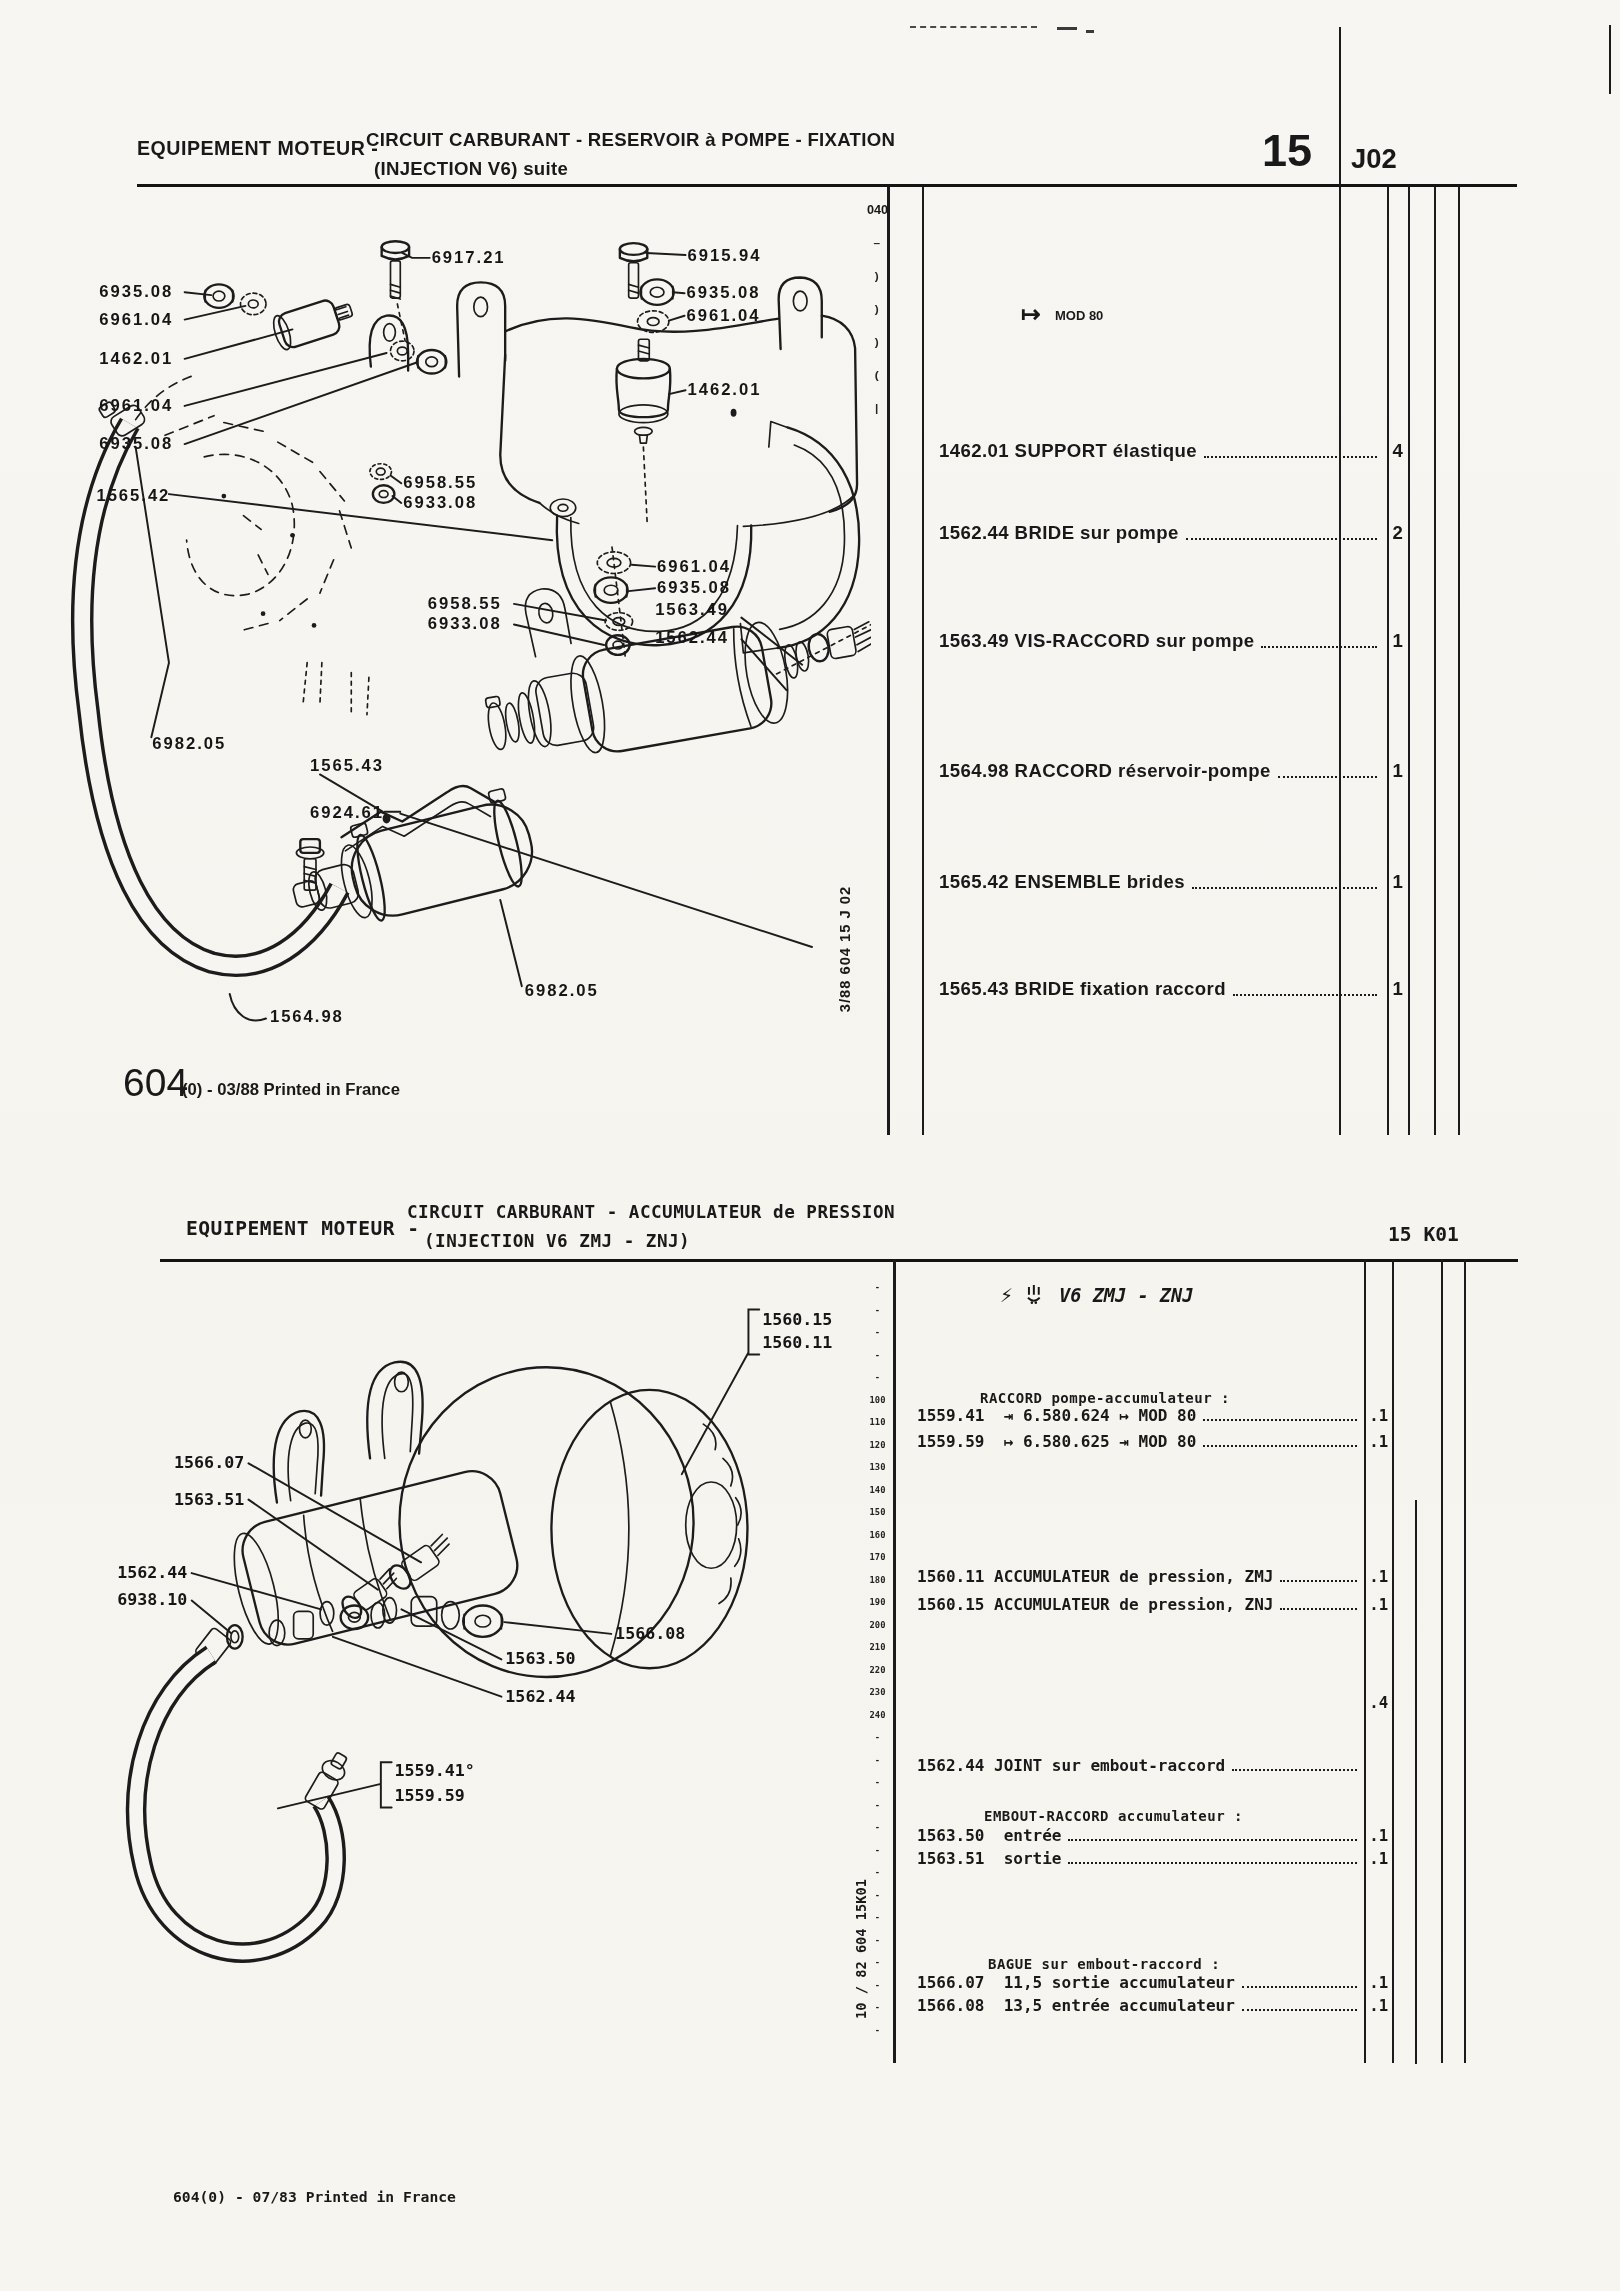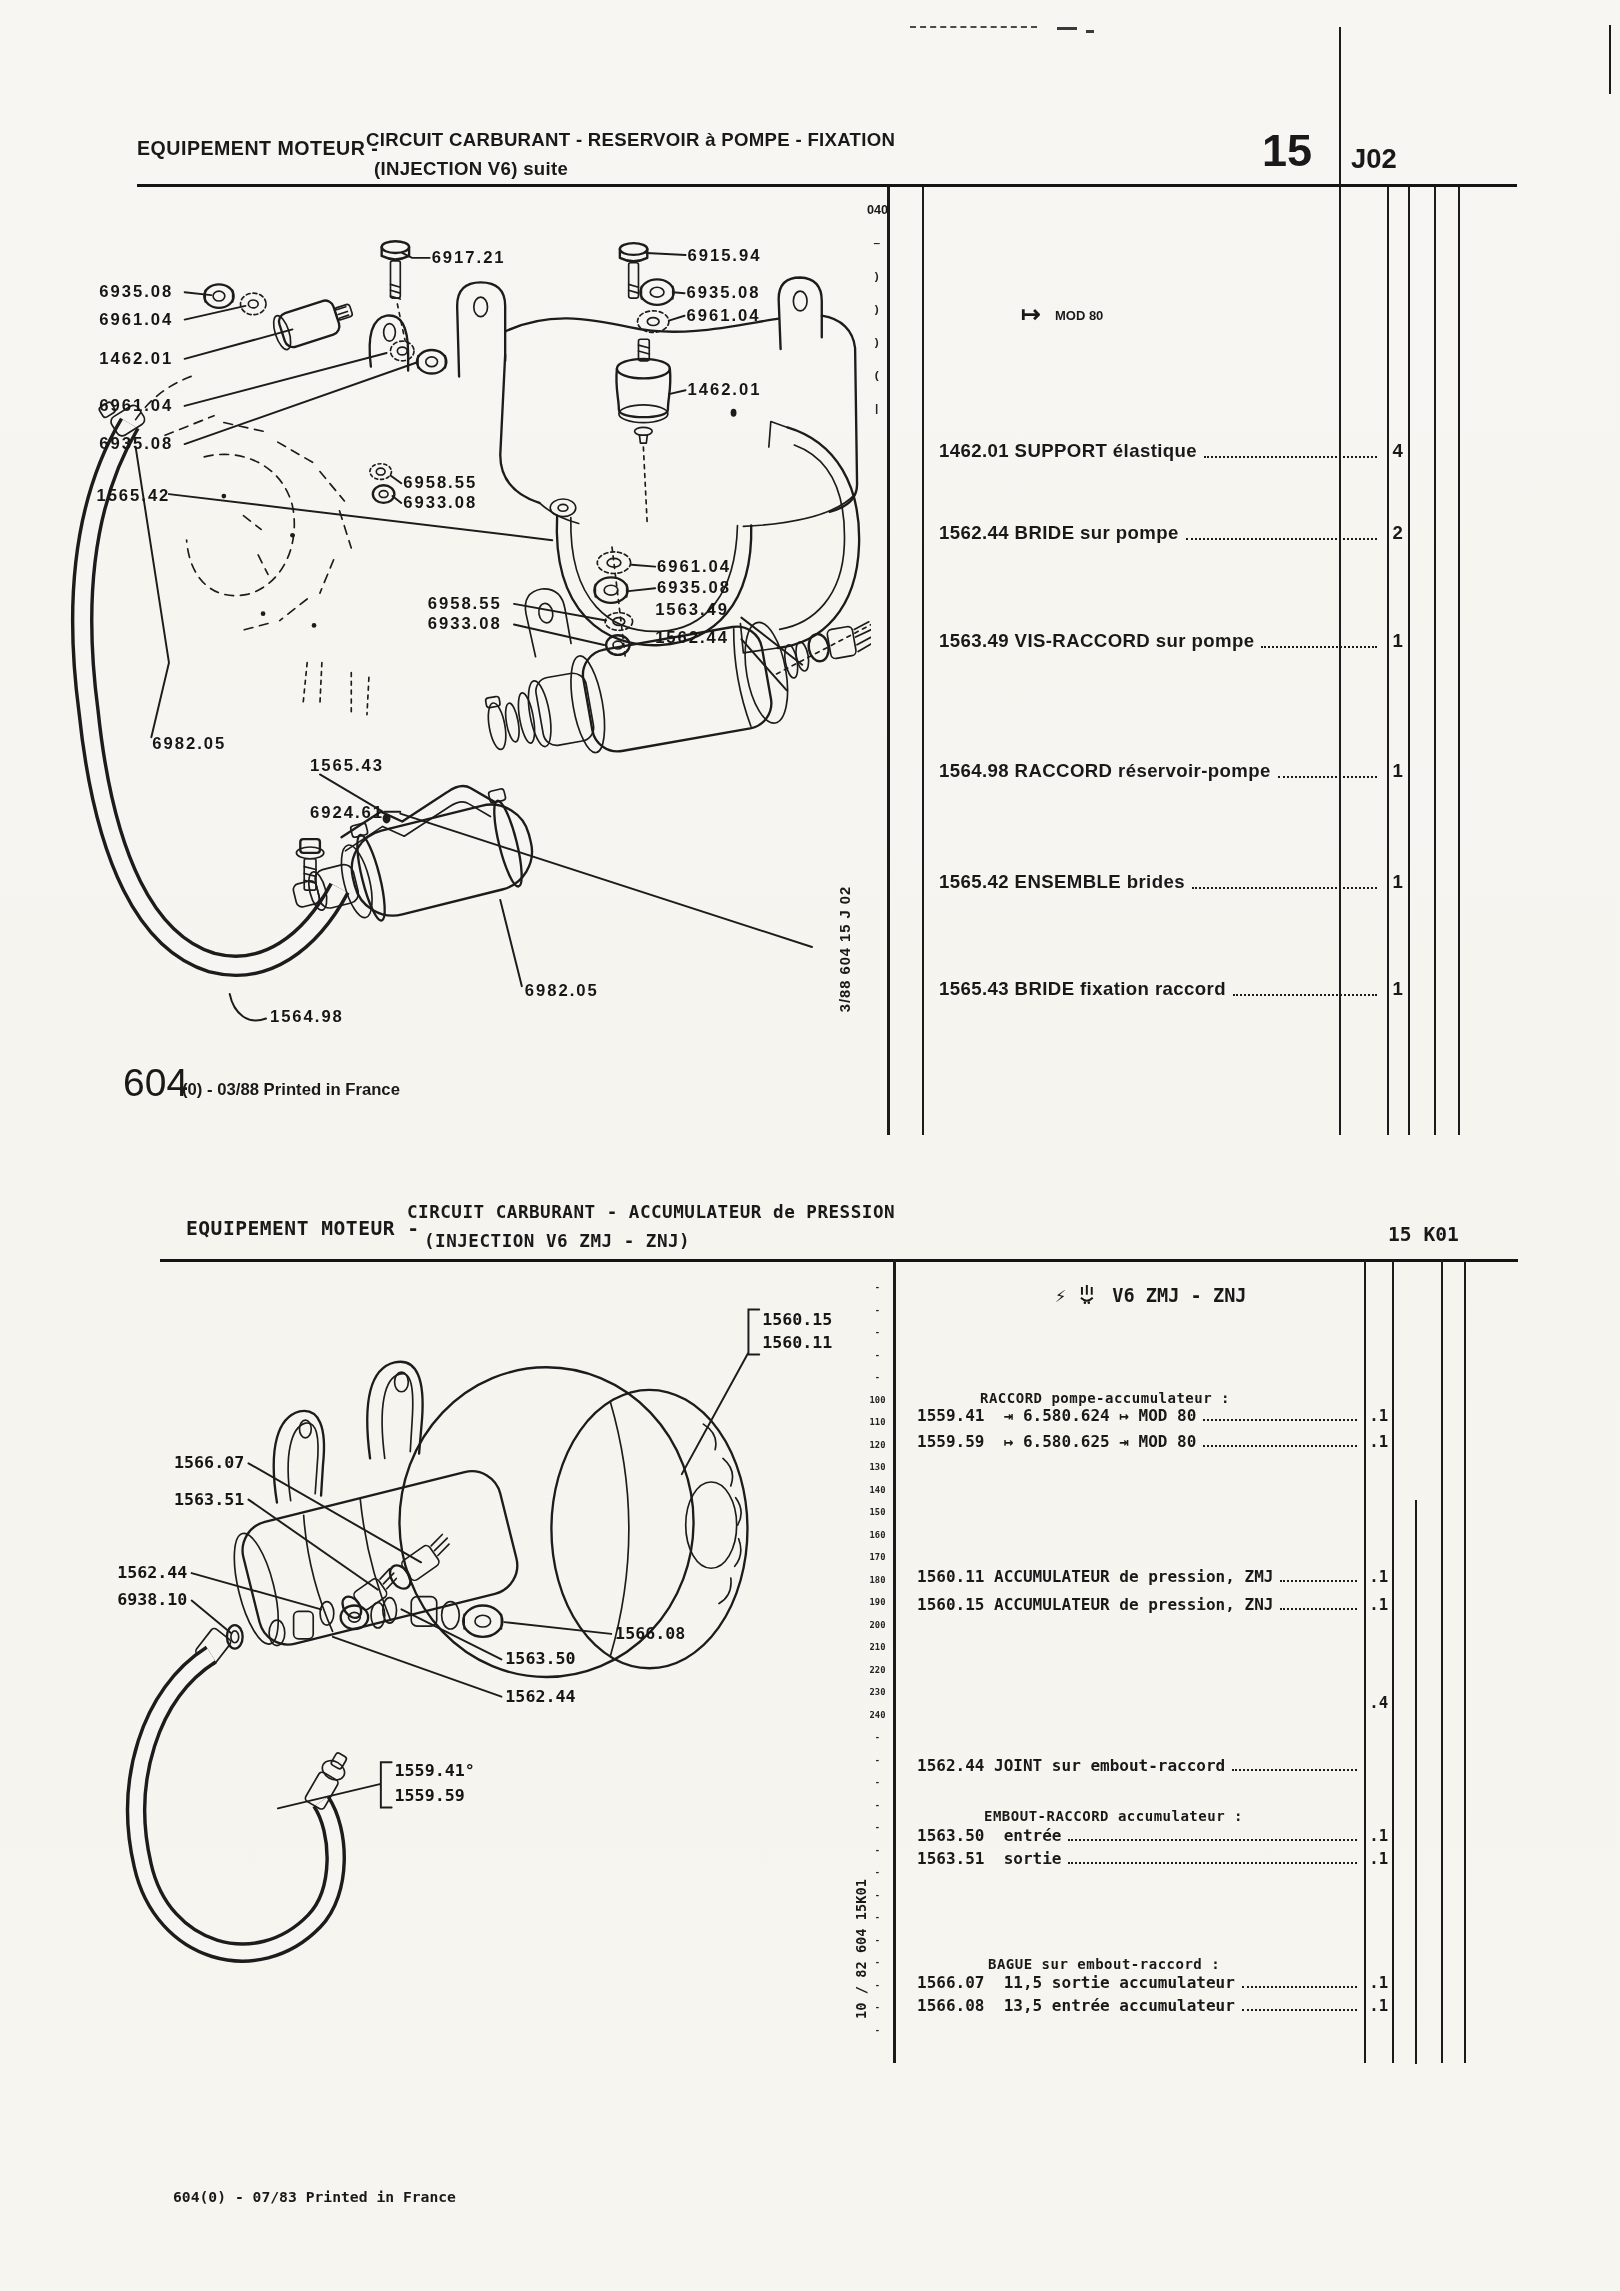--- a/index.html
+++ b/index.html
@@ -387,21 +387,21 @@
 -
 -
 -
 -
 -
 -
 -
 -</div>
   <div class="spine-txt mono b" style="left:753px;top:1941px;font-size:13.7px;">10 / 82   604   15K01</div>
 
-  <div class="abs mono b" style="left:1055px;top:1284px;font-size:18.6px;">
+  <div class="abs mono b" style="left:1000px;top:1284px;font-size:18.6px;font-style:italic;">
     <span>⚡</span>
     <svg width="15.7" height="21.6" viewBox="0 0 16 22" style="vertical-align:-3.9px;margin:0 5.9px 0 2px;">
       <path d="M3 3 v8 M8 1 v10 M13 3 v8" stroke="#161616" stroke-width="2" fill="none"></path>
       <path d="M2 14 q6 6 12 0" stroke="#161616" stroke-width="2" fill="none"></path>
       <circle cx="6" cy="19" r="1.3" fill="#161616"></circle>
         <circle cx="10" cy="19" r="1.3" fill="#161616"></circle>
     </svg>
     <span>V6 ZMJ - ZNJ</span>
   </div>
 

